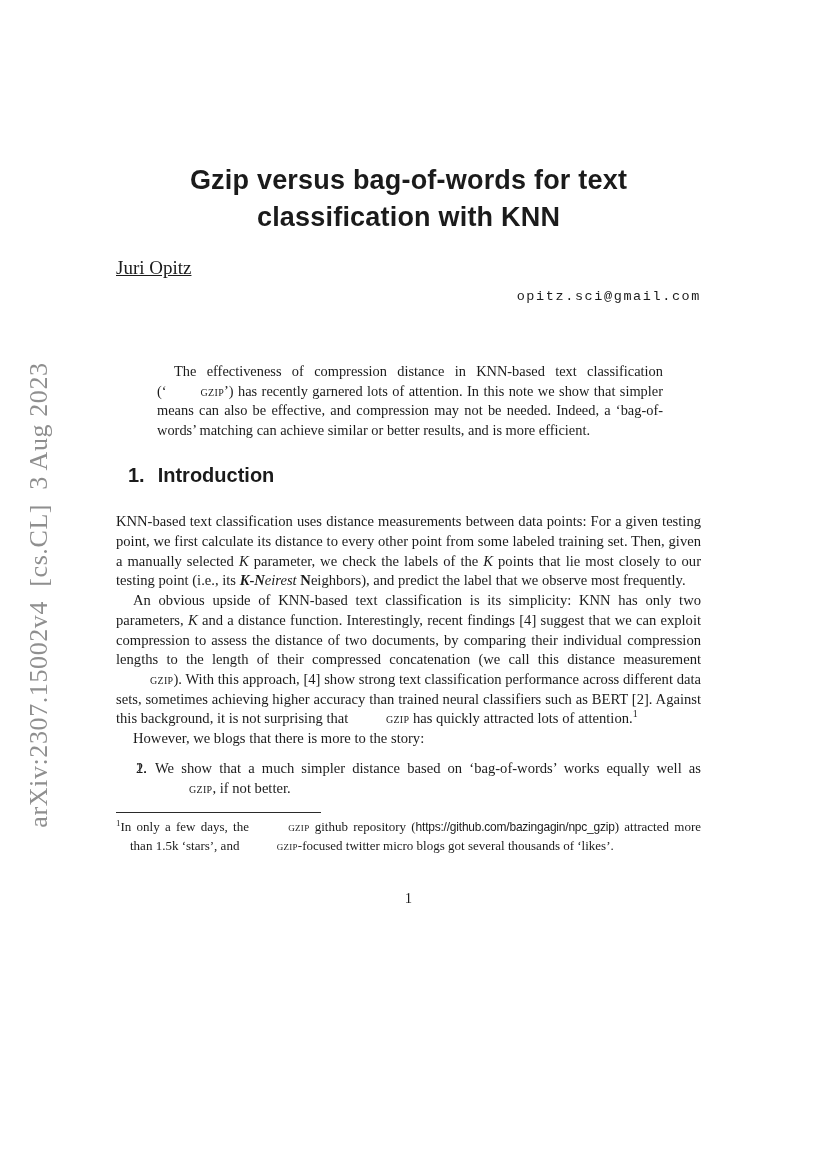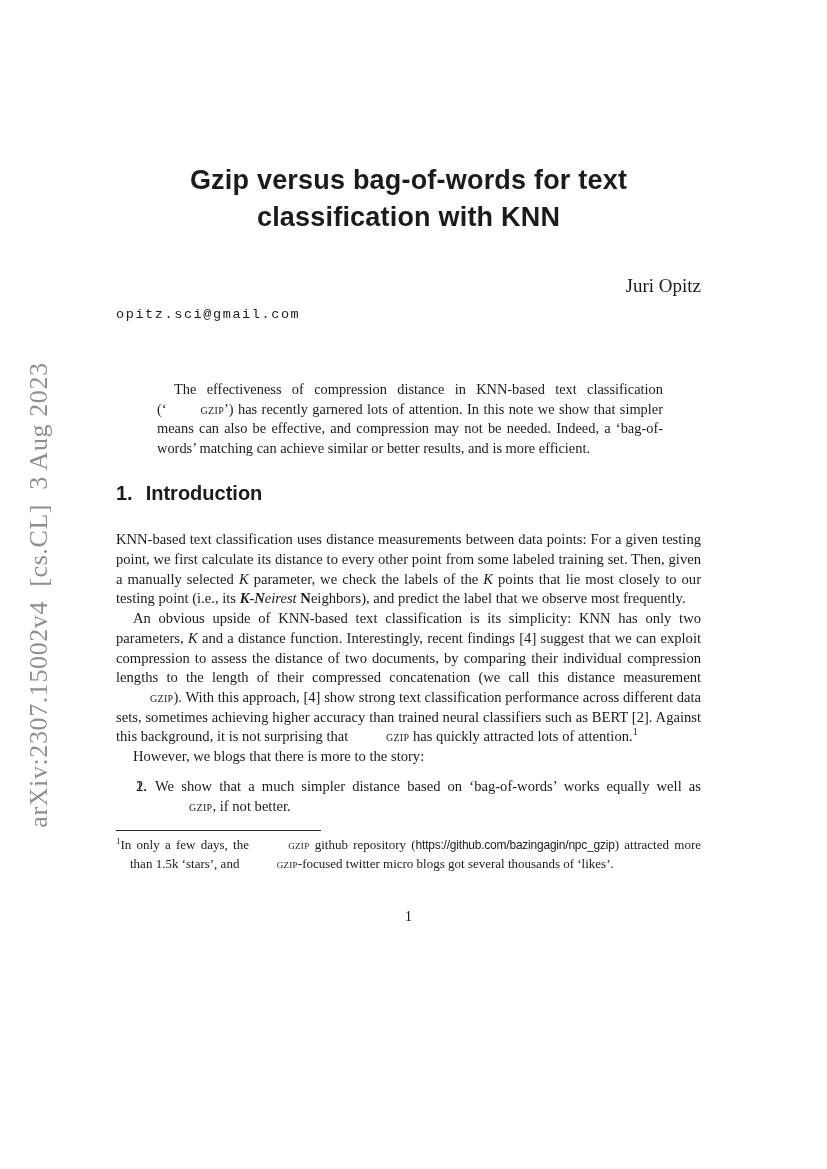--- a/index.html
+++ b/index.html
@@ -34,40 +34,41 @@
     margin: 162px 0 0 0;
     font-family: "Liberation Sans", sans-serif;
     font-weight: 700;
     font-size: 27px;
     line-height: 37px;
     text-align: center;
     white-space: pre-line;
     letter-spacing: 0.2px;
   }
   .author {
-    margin-top: 39px;
-    text-align: right;
+    margin-top: 21px;
+    text-align: left;
     font-size: 19px;
+    text-decoration: underline;
   }
   .email {
     margin-top: 10px;
-    text-align: left;
+    text-align: right;
     font-family: "Liberation Mono", monospace;
     font-size: 13.5px;
     letter-spacing: 1.6px;
   }
   .abstract {
     margin: 58px 38px 0 41px;
     font-size: 14.4px;
     line-height: 19.6px;
     text-align: justify;
     text-indent: 17px;
   }
   .section-heading {
-    margin: 23px 0 0 0;
+    margin: 23px 0 0 12px;
     font-family: "Liberation Sans", sans-serif;
     font-weight: 700;
     font-size: 20px;
     line-height: 25px;
   }
   .sec-num { margin-right: 13px; }
   p.body { margin: 0; font-size: 14.6px; line-height: 19.7px; text-align: justify; }
   p.first { margin-top: 24px; }
   .indent { text-indent: 17px; }
   .findings { margin: 9px 0 0 0; padding: 0; list-style: none; }

